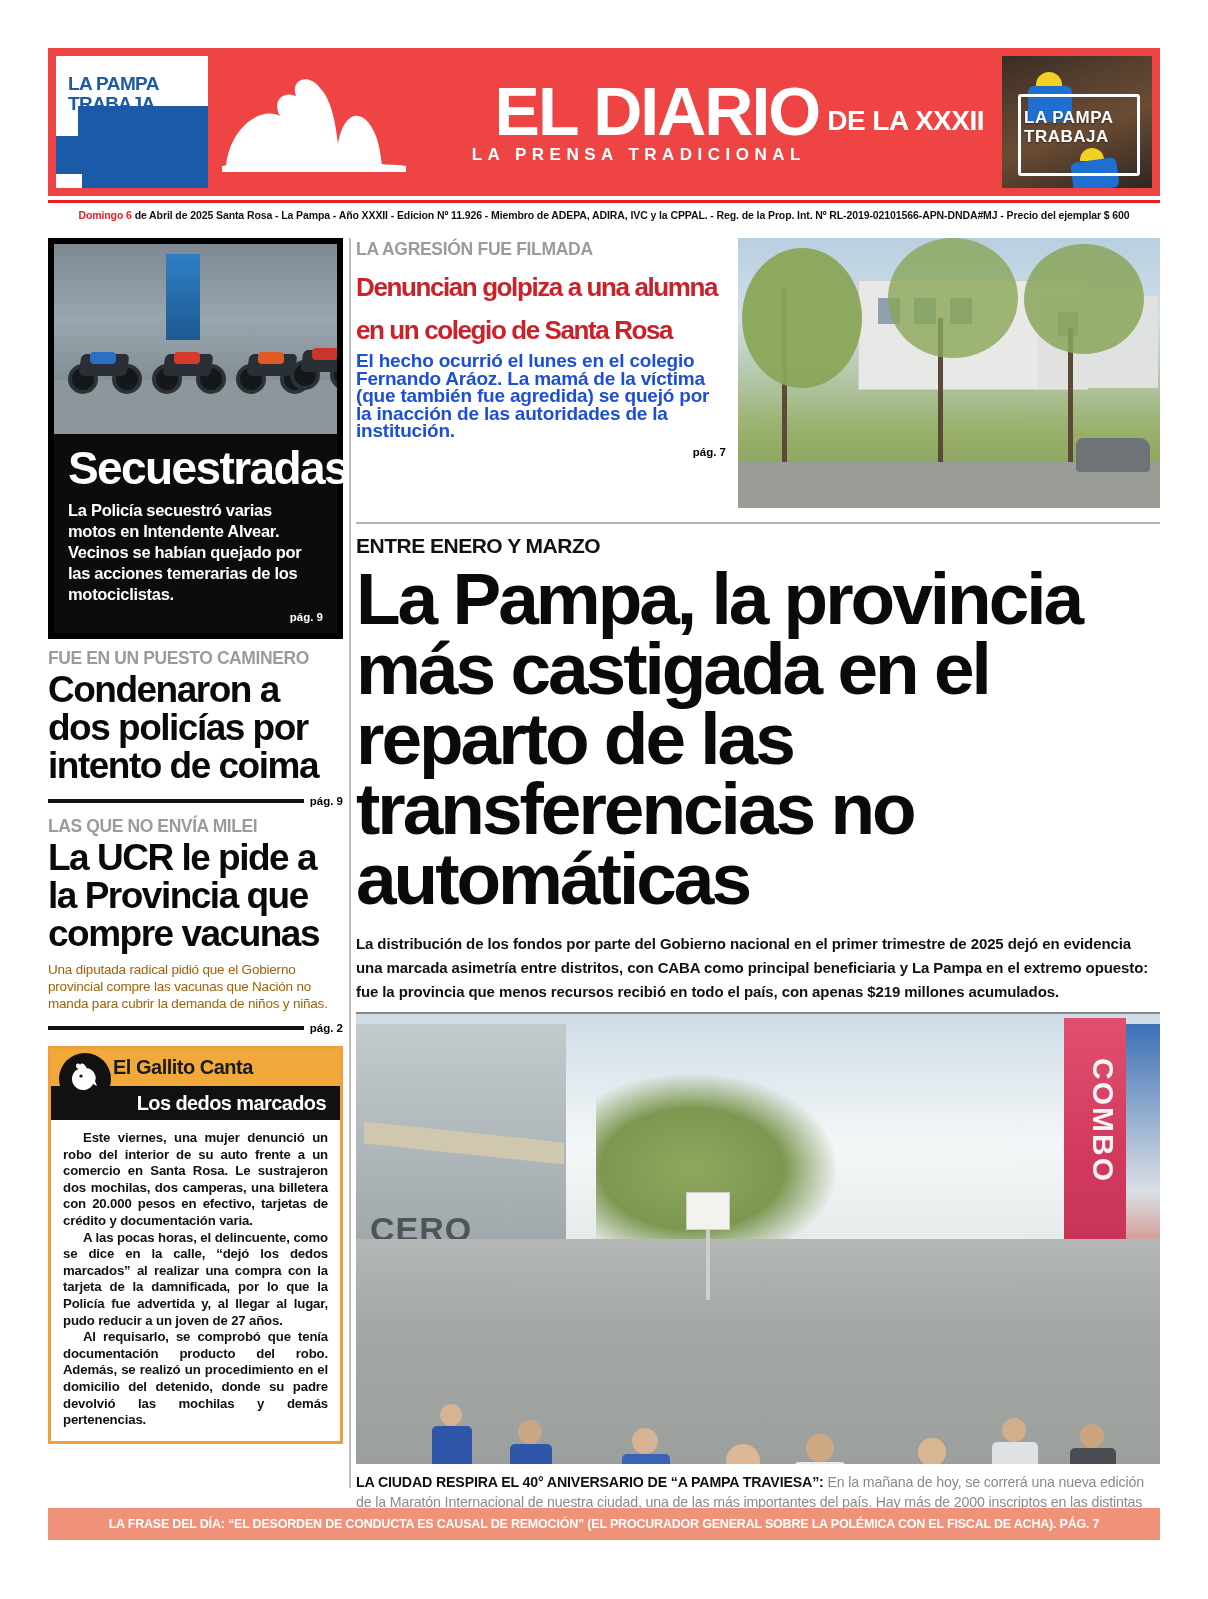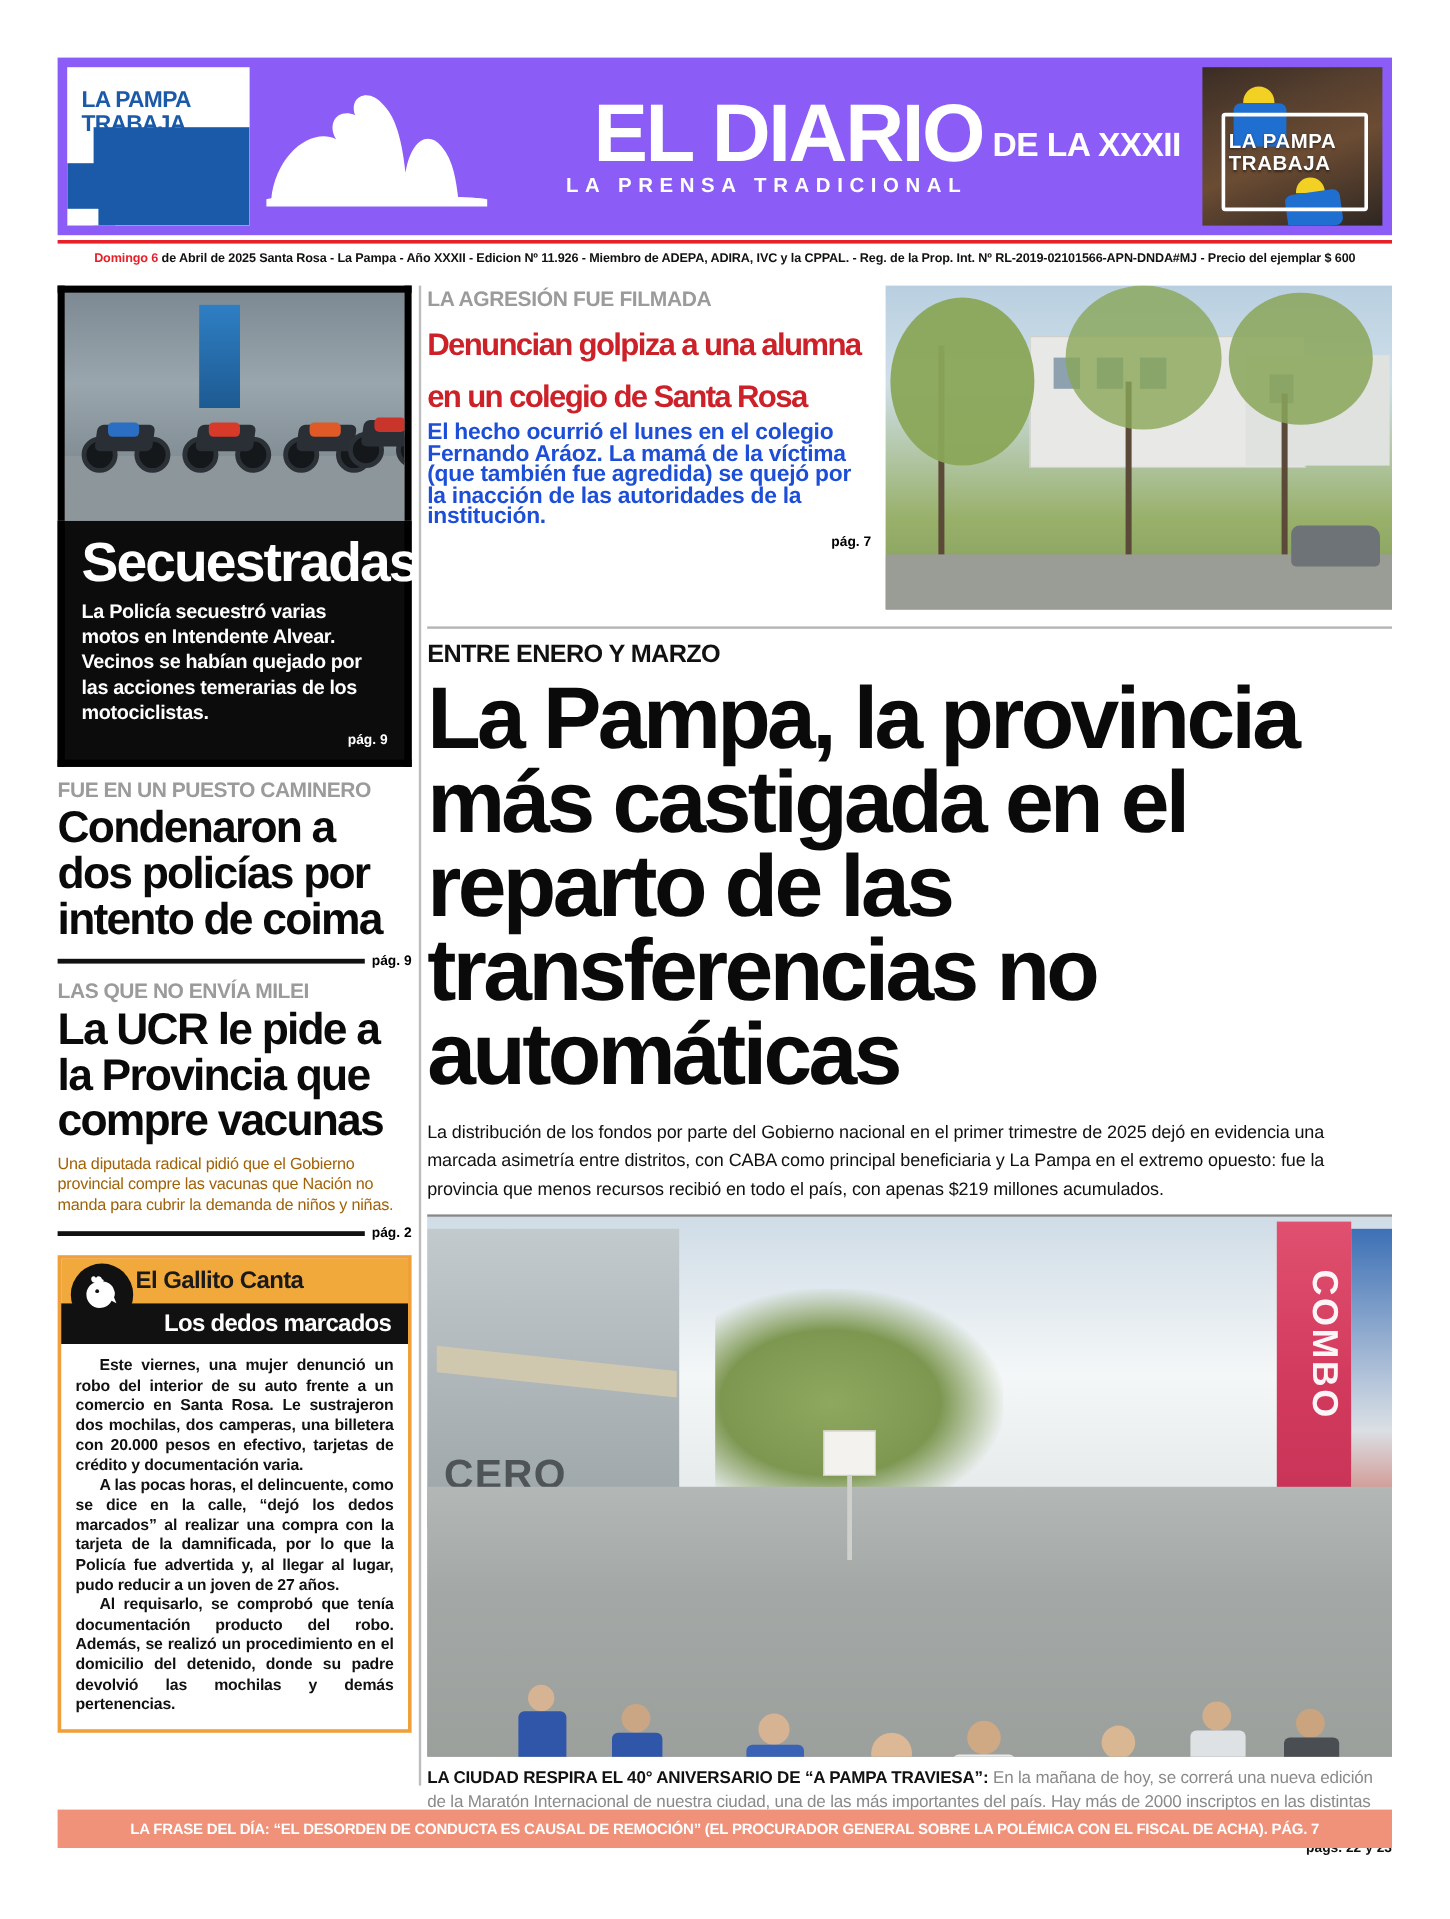--- a/index.html
+++ b/index.html
@@ -14,21 +14,21 @@
     width: 1208px; height: 1599px;
     background: #fff;
     padding: 0;
   }
 
   
   .masthead {
     position: absolute;
     left: 48px; top: 48px;
     width: 1112px; height: 148px;
-    background: #8b5cf6;
+    background: #ef4444;
     display: flex;
     align-items: stretch;
   }
   .mh-logo-box {
     width: 152px;
     margin: 8px;
     background: #ffffff;
     position: relative;
     overflow: hidden;
     flex: none;
@@ -331,21 +331,21 @@
     font-size: 21px; font-weight: 800; color: #111;
     letter-spacing: -0.5px; margin-top: 10px;
   }
   .lead-head {
     font-size: 73px; font-weight: 800; color: #0a0a0a;
     line-height: 70px; letter-spacing: -3px;
     margin-top: 6px;
     font-family: "Liberation Sans", sans-serif;
   }
   .lead-deck {
-    font-size: 15px; font-weight: 400; line-height: 24px;
+    font-size: 15px; font-weight: 700; line-height: 24px;
     color: #111; margin-top: 18px; letter-spacing: -0.1px;
   }
   .lead-pag { text-align: right; font-size: 11.5px; font-weight: 800; margin-top: 2px; }
 
   
   .main-photo {
     margin-top: 8px;
     width: 804px; height: 452px;
     position: relative; overflow: hidden;
     background: linear-gradient(180deg,#dfe6ea 0%, #e9eef0 35%, #b9bdbb 62%, #9fa4a2 100%);
@@ -642,20 +642,19 @@
       <div class="runner" style="left:712px;bottom:40px;">
         <div class="head" style="left:12px;top:0;width:24px;height:24px;background:#c9a47f;"></div>
         <div class="torso" style="left:2px;top:24px;width:46px;height:58px;background:#4a4d52;"></div>
 
       </div>
     </div>
 
     <div class="caption">
       <b>LA CIUDAD RESPIRA EL 40° ANIVERSARIO DE “A PAMPA TRAVIESA”:</b><span> En la mañana de hoy, se correrá una nueva edición de la Maratón Internacional de nuestra ciudad, una de las más importantes del país. Hay más de 2000 inscriptos en las distintas instancias. Ayer, los más chiquitos tuvieron su “mini maratón”.</span>
     </div>
-    <div class="caption-pag">págs. 22 y 23</div>
   </div>
 
   <div class="bottombar">
     <div class="t">LA FRASE DEL DÍA: “EL DESORDEN DE CONDUCTA ES CAUSAL DE REMOCIÓN” (EL PROCURADOR GENERAL SOBRE LA POLÉMICA CON EL FISCAL DE ACHA). PÁG. 7</div>
   </div>
 
 </div>
 
 </body></html>

